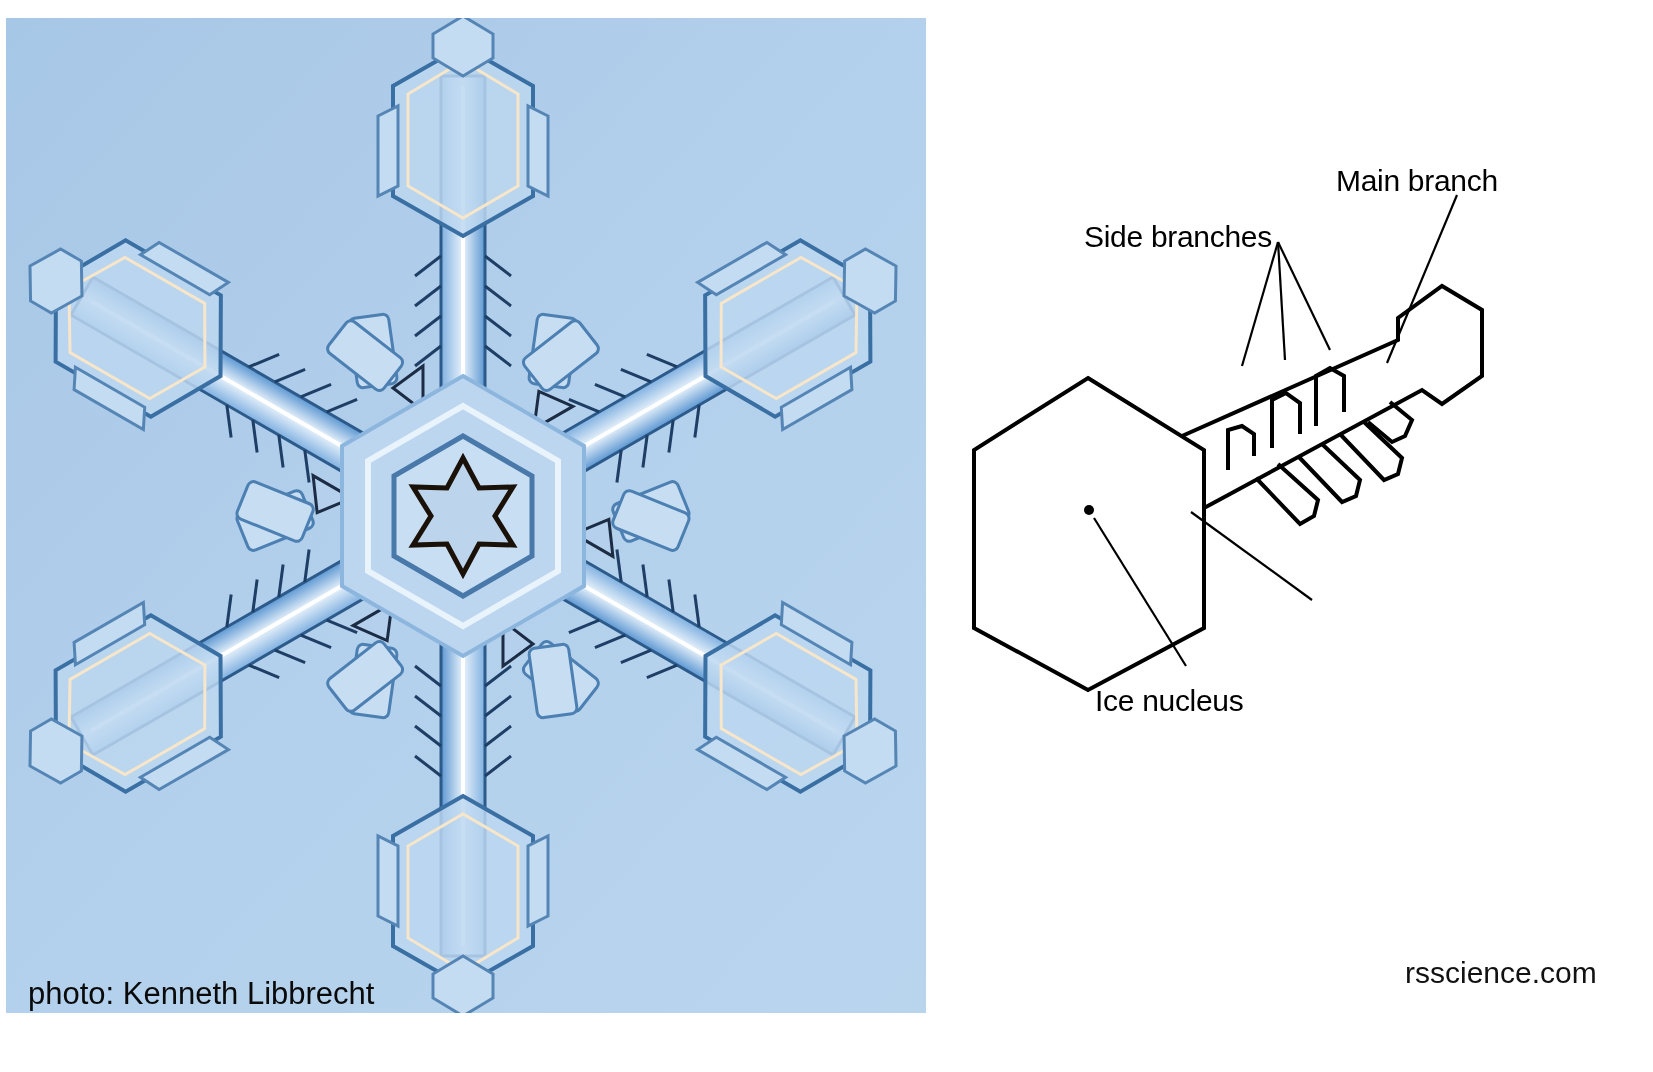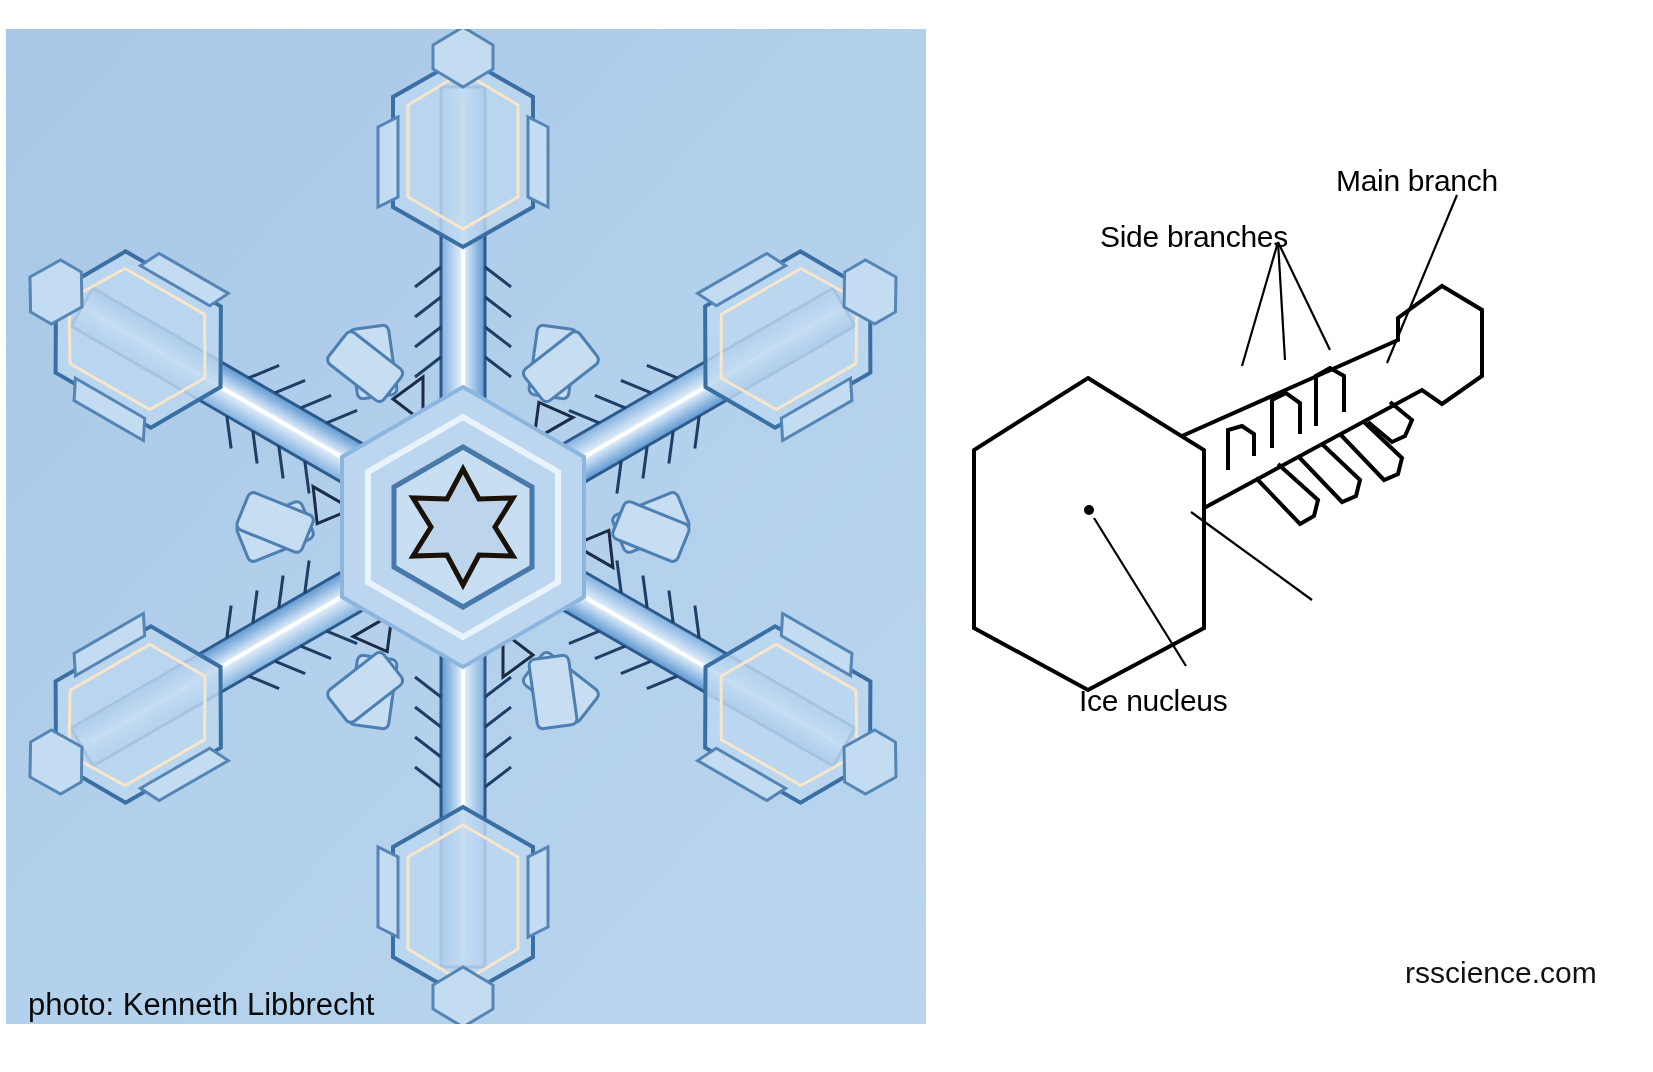--- a/index.html
+++ b/index.html
@@ -1,17 +1,17 @@
 <!DOCTYPE html>
 <html><head>
 <meta charset="utf-8">
 <style>
   html, body { margin: 0; padding: 0; background: #ffffff; }
   body { width: 1653px; height: 1072px; position: relative; overflow: hidden; font-family: "Liberation Sans", sans-serif; }
-  .photo { position: absolute; left: 6px; top: 29px; width: 920px; height: 995px; overflow: hidden; }
+  .photo { position: absolute; left: 6px; top: 18px; width: 920px; height: 995px; overflow: hidden; }
   .photo svg { display: block; }
   .photo-credit { position: absolute; left: 22px; top: 958px; font-size: 31px; color: #0a0a0a; white-space: nowrap; }
   .diagram { position: absolute; left: 960px; top: 150px; width: 693px; height: 600px; }
   .lbl { position: absolute; font-size: 30px; color: #000; white-space: nowrap; letter-spacing: -0.3px; }
   .watermark { position: absolute; left: 1405px; top: 956px; font-size: 30px; color: #111; white-space: nowrap; }
 </style>
 </head>
 <body>
 
 <div class="photo">
@@ -97,17 +97,17 @@
     <g stroke="#000" stroke-width="2.2">
       <line x1="497" y1="45" x2="427" y2="213"></line>
       <line x1="318" y1="92" x2="282" y2="216"></line>
       <line x1="318" y1="92" x2="325" y2="210"></line>
       <line x1="318" y1="92" x2="370" y2="200"></line>
       <line x1="231" y1="362" x2="352" y2="450"></line>
       <line x1="134" y1="368" x2="226" y2="516"></line>
     </g>
   </svg>
   <div class="lbl" style="left:376px; top:14px;">Main branch</div>
-  <div class="lbl" style="left:140px; top:70px;">Side branches</div>
-  <div class="lbl" style="left:119px; top:534px;">Ice nucleus</div>
+  <div class="lbl" style="left:124px; top:70px;">Side branches</div>
+  <div class="lbl" style="left:135px; top:534px;">Ice nucleus</div>
 </div>
 
 <div class="watermark">rsscience.com</div>
 
 </body></html>

